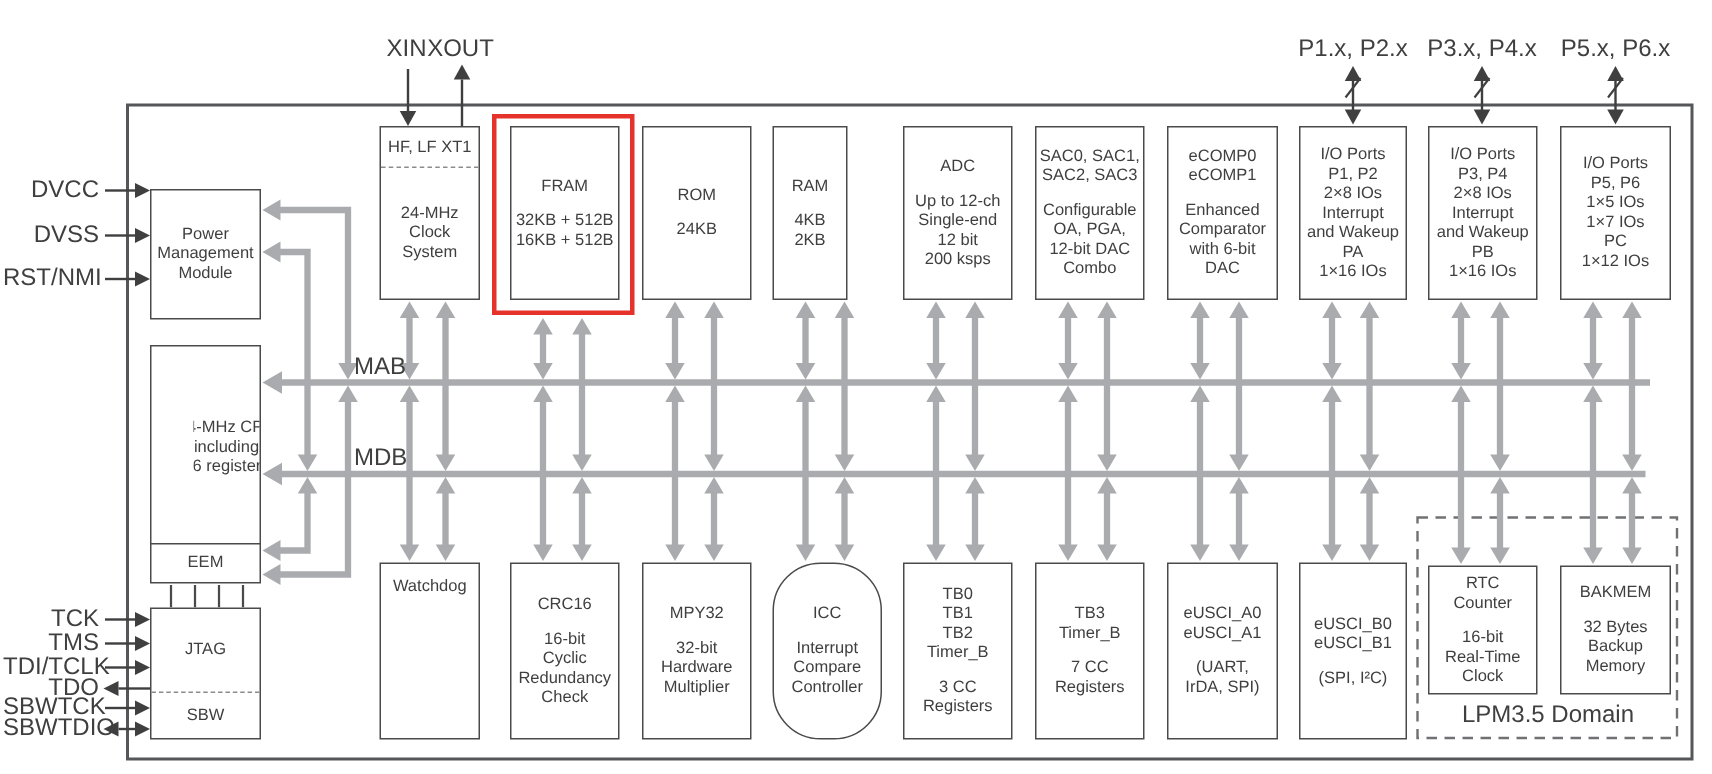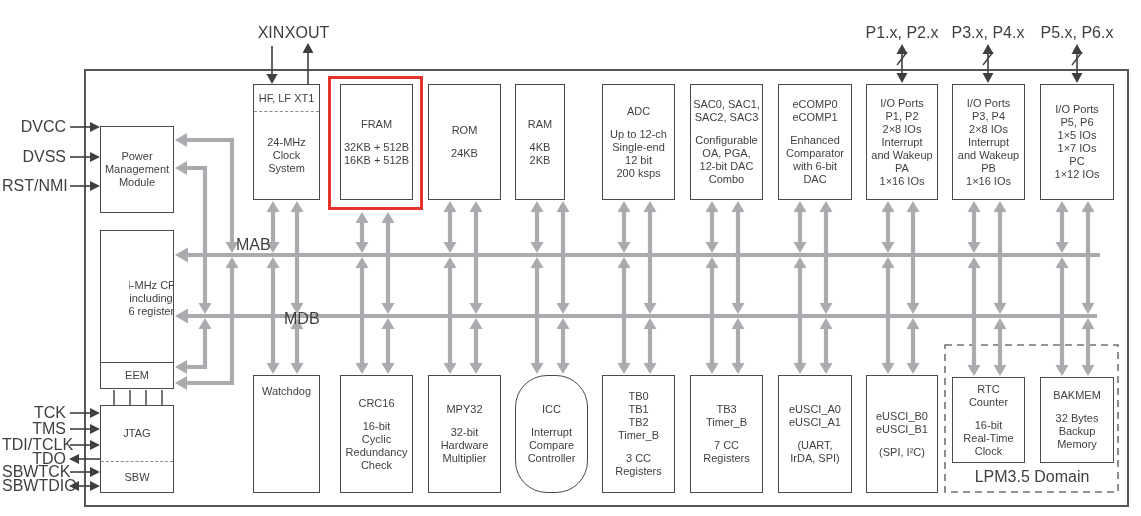--- a/index.html
+++ b/index.html
@@ -433,16 +433,16 @@
       <div class="lbl right" style="left: 2px; top: 438px; width: 64px;">TDI/TCLK</div>
       <div class="lbl right" style="left: 2px; top: 452px; width: 64px;">TDO</div>
       <div class="lbl right" style="left: 2px; top: 465px; width: 64px;">SBWTCK</div>
       <div class="lbl right" style="left: 2px; top: 479px; width: 64px;">SBWTDIO</div>
       <div class="lbl center" style="left: 250px; top: 26px; width: 42px;">XIN</div>
       <div class="lbl center" style="left: 283px; top: 26px; width: 48px;">XOUT</div>
       <div class="lbl center" style="left: 857px; top: 26px; width: 90px;">P1.x, P2.x</div>
       <div class="lbl center" style="left: 943px; top: 26px; width: 90px;">P3.x, P4.x</div>
       <div class="lbl center" style="left: 1032px; top: 26px; width: 90px;">P5.x, P6.x</div>
       <div class="lbl left" style="left: 236px; top: 238px; width: 34px;">MAB</div>
-      <div class="lbl left" style="left: 236px; top: 312px; width: 34px; margin-left: 48px;">MDB</div>
+      <div class="lbl left" style="left: 236px; top: 299px; width: 34px;">MDB</div>
       <div class="lbl center" style="left: 946px; top: 470px; width: 172px;">LPM3.5 Domain</div>
     </div>
 </div>
 
 </body></html>

